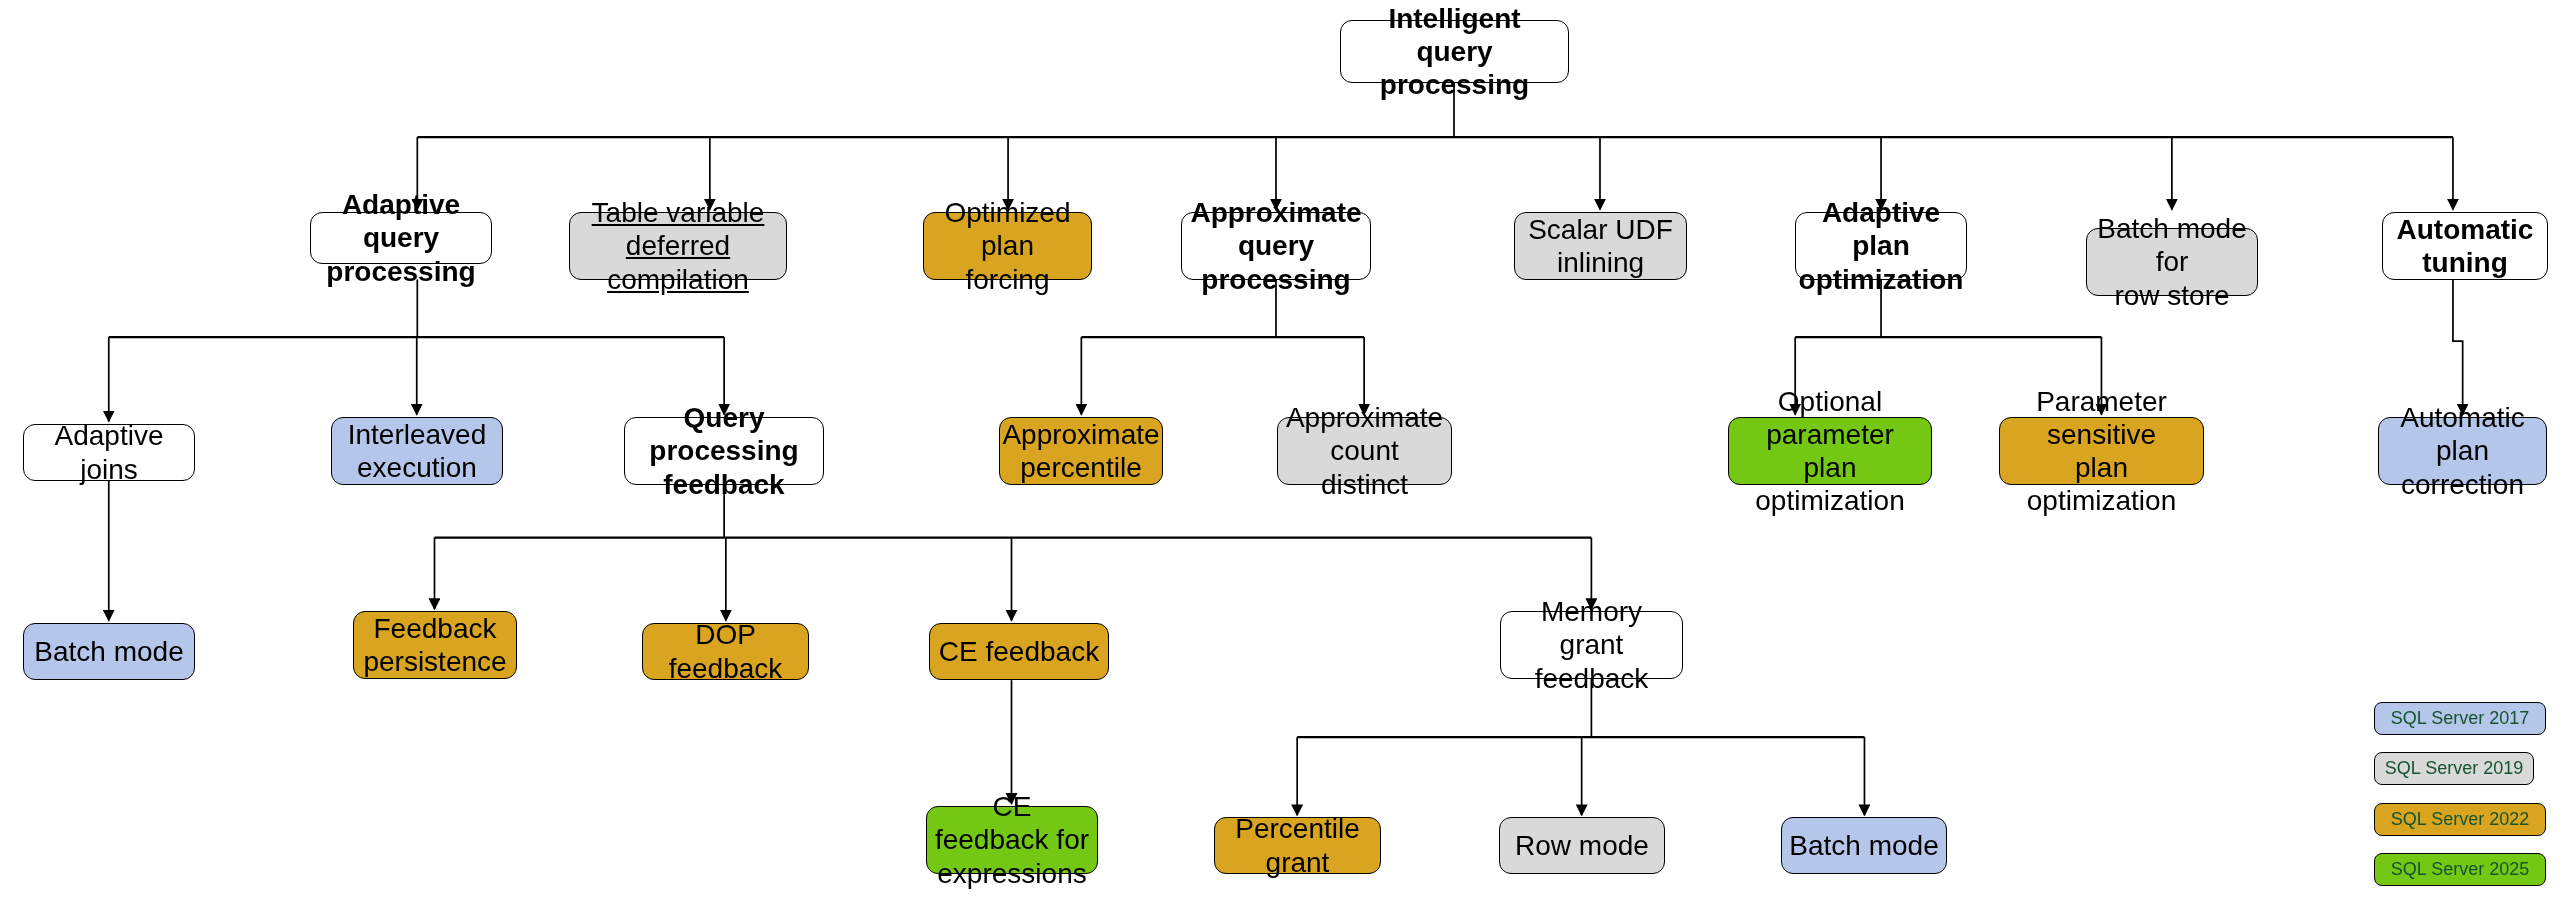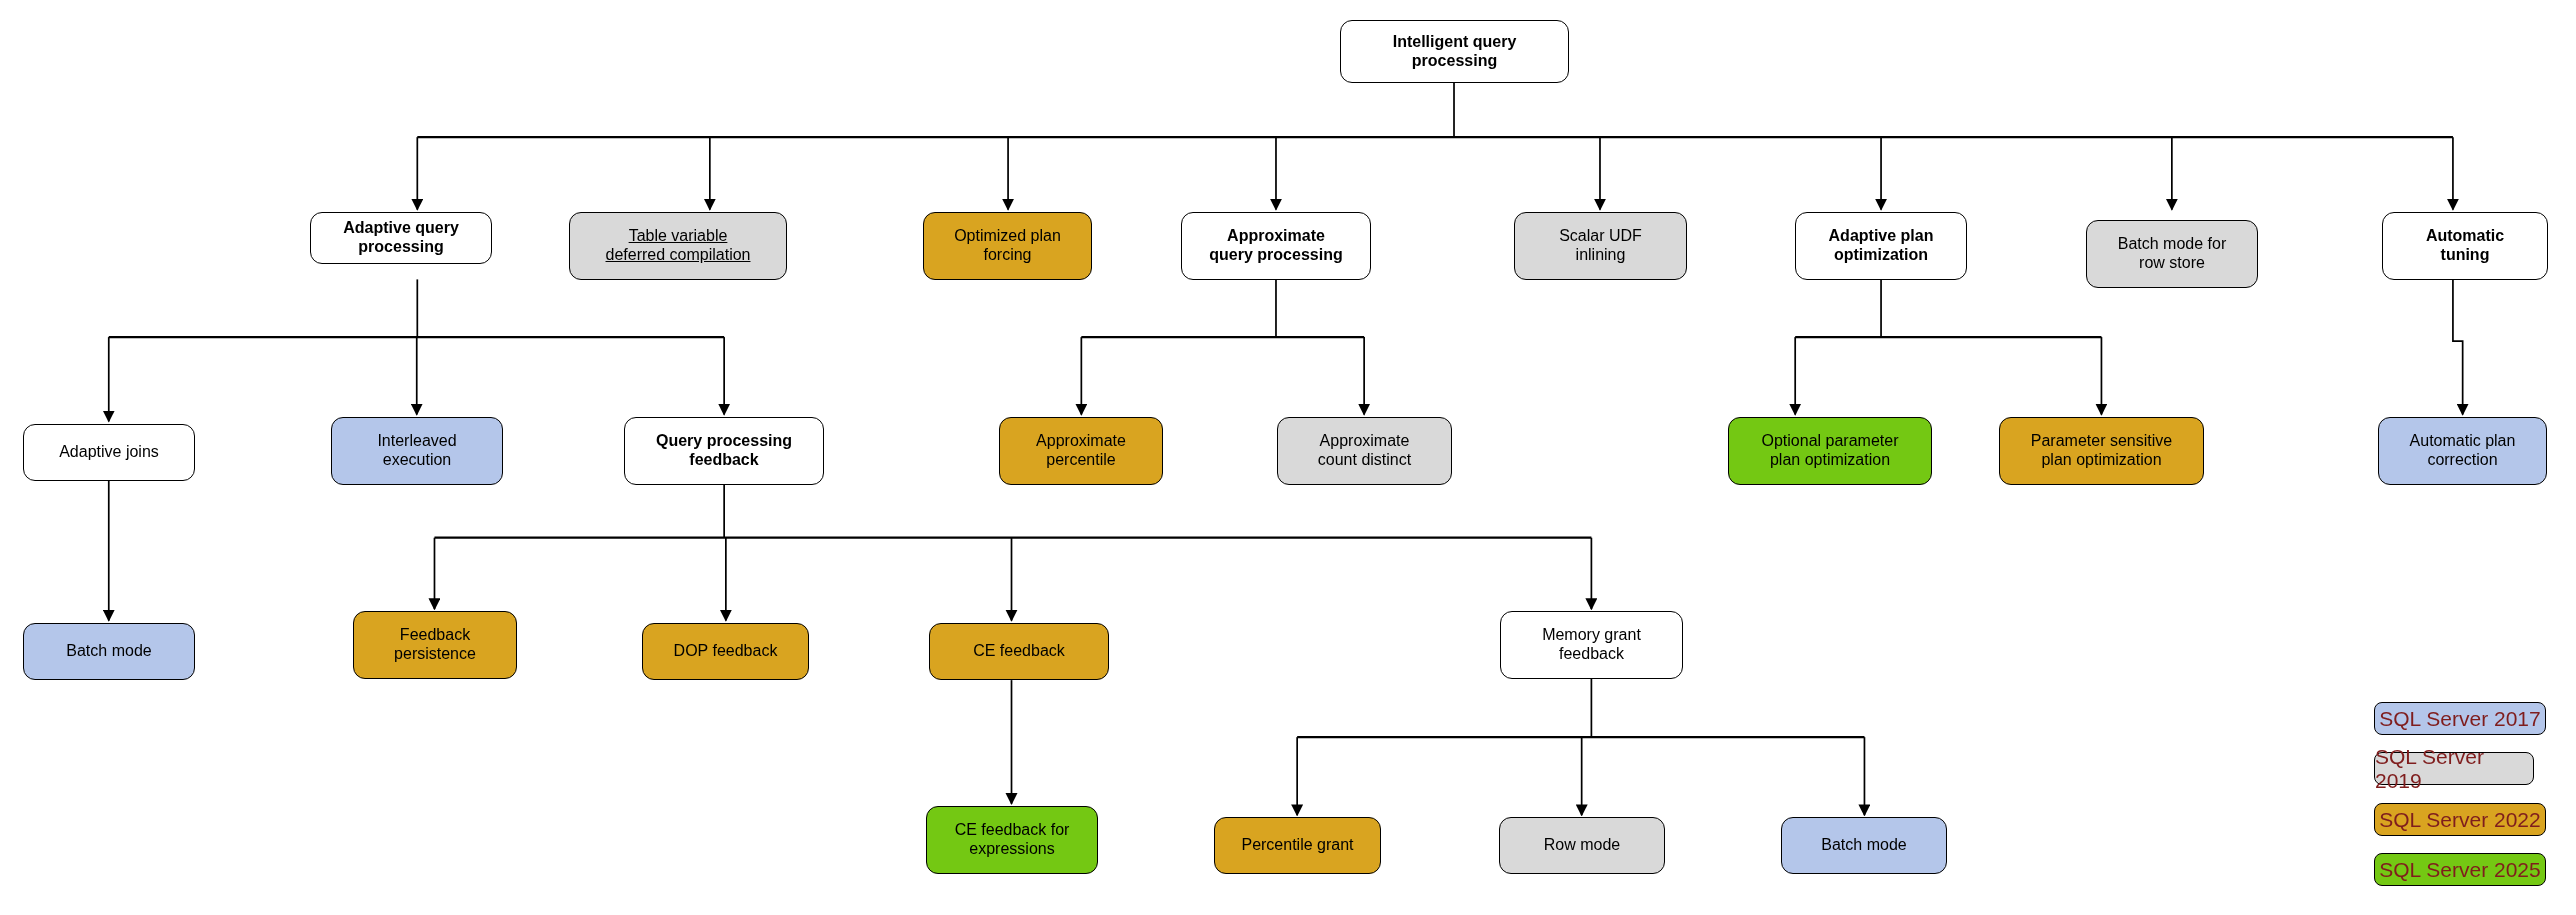--- a/index.html
+++ b/index.html
@@ -29,21 +29,21 @@
     position: absolute;
     box-sizing: border-box;
     border: 1.7px solid #000000;
     border-radius: 12px;
     display: flex;
     align-items: center;
     justify-content: center;
     text-align: center;
     line-height: 1.18;
     color: #000000;
-    font-size: 16px;
+    font-size: 28px;
     padding: 2.3px 5.7px;
     z-index: 2;
   }
   .node .lbl {
     display: block;
     white-space: pre-line;
   }
   .fill-white  { background: #ffffff; }
   .fill-gray   { background: #d9d9d9; }
   .fill-gold   { background: #d9a420; }
@@ -51,22 +51,22 @@
   .fill-green  { background: #74c813; }
   .bold { font-weight: bold; }
   .legend-node {
     position: absolute;
     box-sizing: border-box;
     border: 1.7px solid #000000;
     border-radius: 8px;
     display: flex;
     align-items: center;
     justify-content: center;
-    font-size: 21px;
-    color: #7f1d1d;
+    font-size: 18px;
+    color: #14532d;
     z-index: 2;
   }
 </style>
 </head>
 <body>
 
 <div id="canvas">
   <svg id="edges" viewBox="0 0 4500 1600">
       <defs>
         <marker id="arrow" viewBox="0 0 10 10" refX="9" refY="5" markerWidth="7" markerHeight="7" orient="auto-start-reverse">
@@ -133,21 +133,21 @@
 query processing</span>
       </div>
       <div class="node fill-gray" style="left: 1514px; top: 212px; width: 173px; height: 68px;">
         <span class="lbl">Scalar UDF
 inlining</span>
       </div>
       <div class="node fill-white bold" style="left: 1795px; top: 212px; width: 172px; height: 68px;">
         <span class="lbl">Adaptive plan
 optimization</span>
       </div>
-      <div class="node fill-gray" style="left: 2086px; top: 220px; width: 172px; height: 68px;">
+      <div class="node fill-gray" style="left: 2086px; top: 228px; width: 172px; height: 68px;">
         <span class="lbl">Batch mode for
 row store</span>
       </div>
       <div class="node fill-white bold" style="left: 2370px; top: 212px; width: 166px; height: 68px; margin-left: 12px;">
         <span class="lbl">Automatic
 tuning</span>
       </div>
       <div class="node fill-white" style="left: 23px; top: 424px; width: 172px; height: 57px;">
         <span class="lbl">Adaptive joins</span>
       </div>

